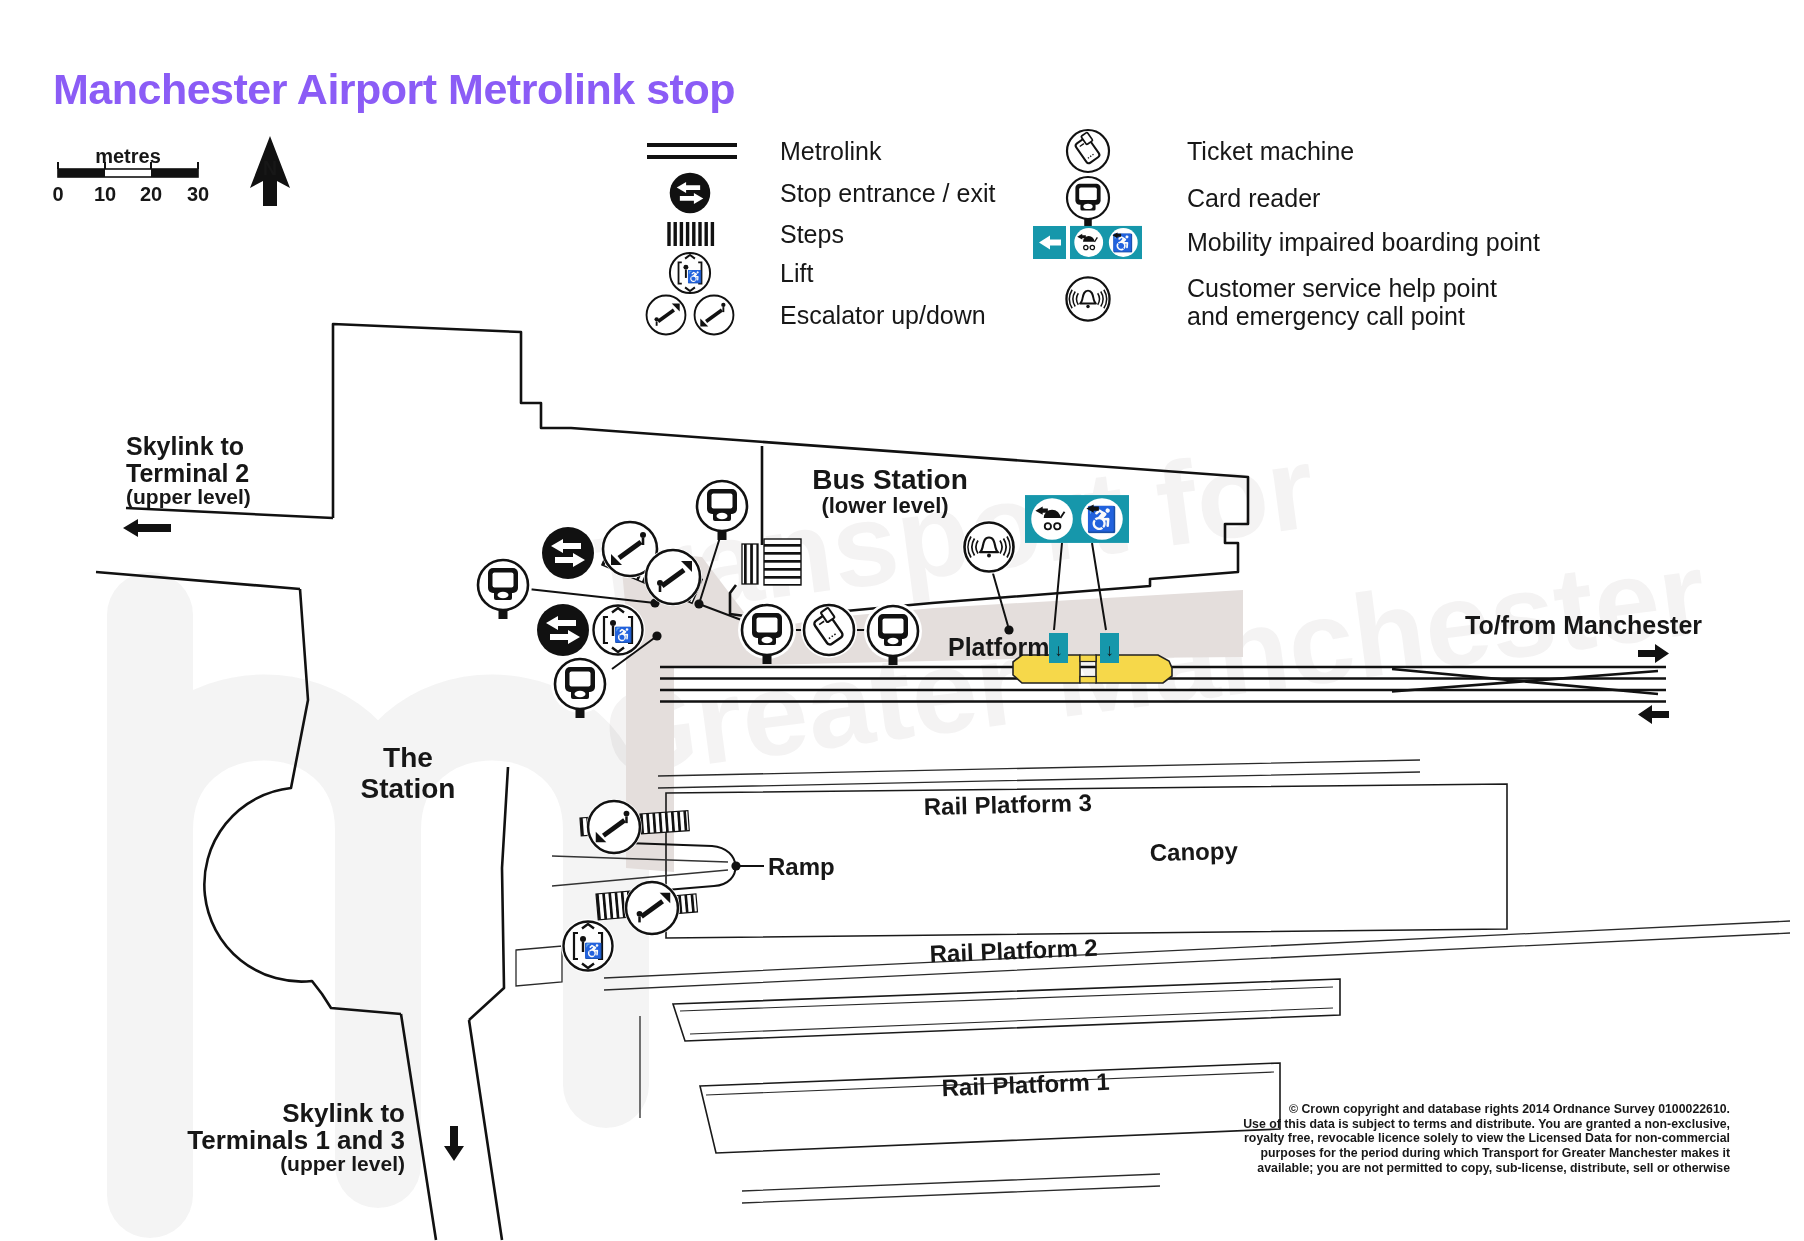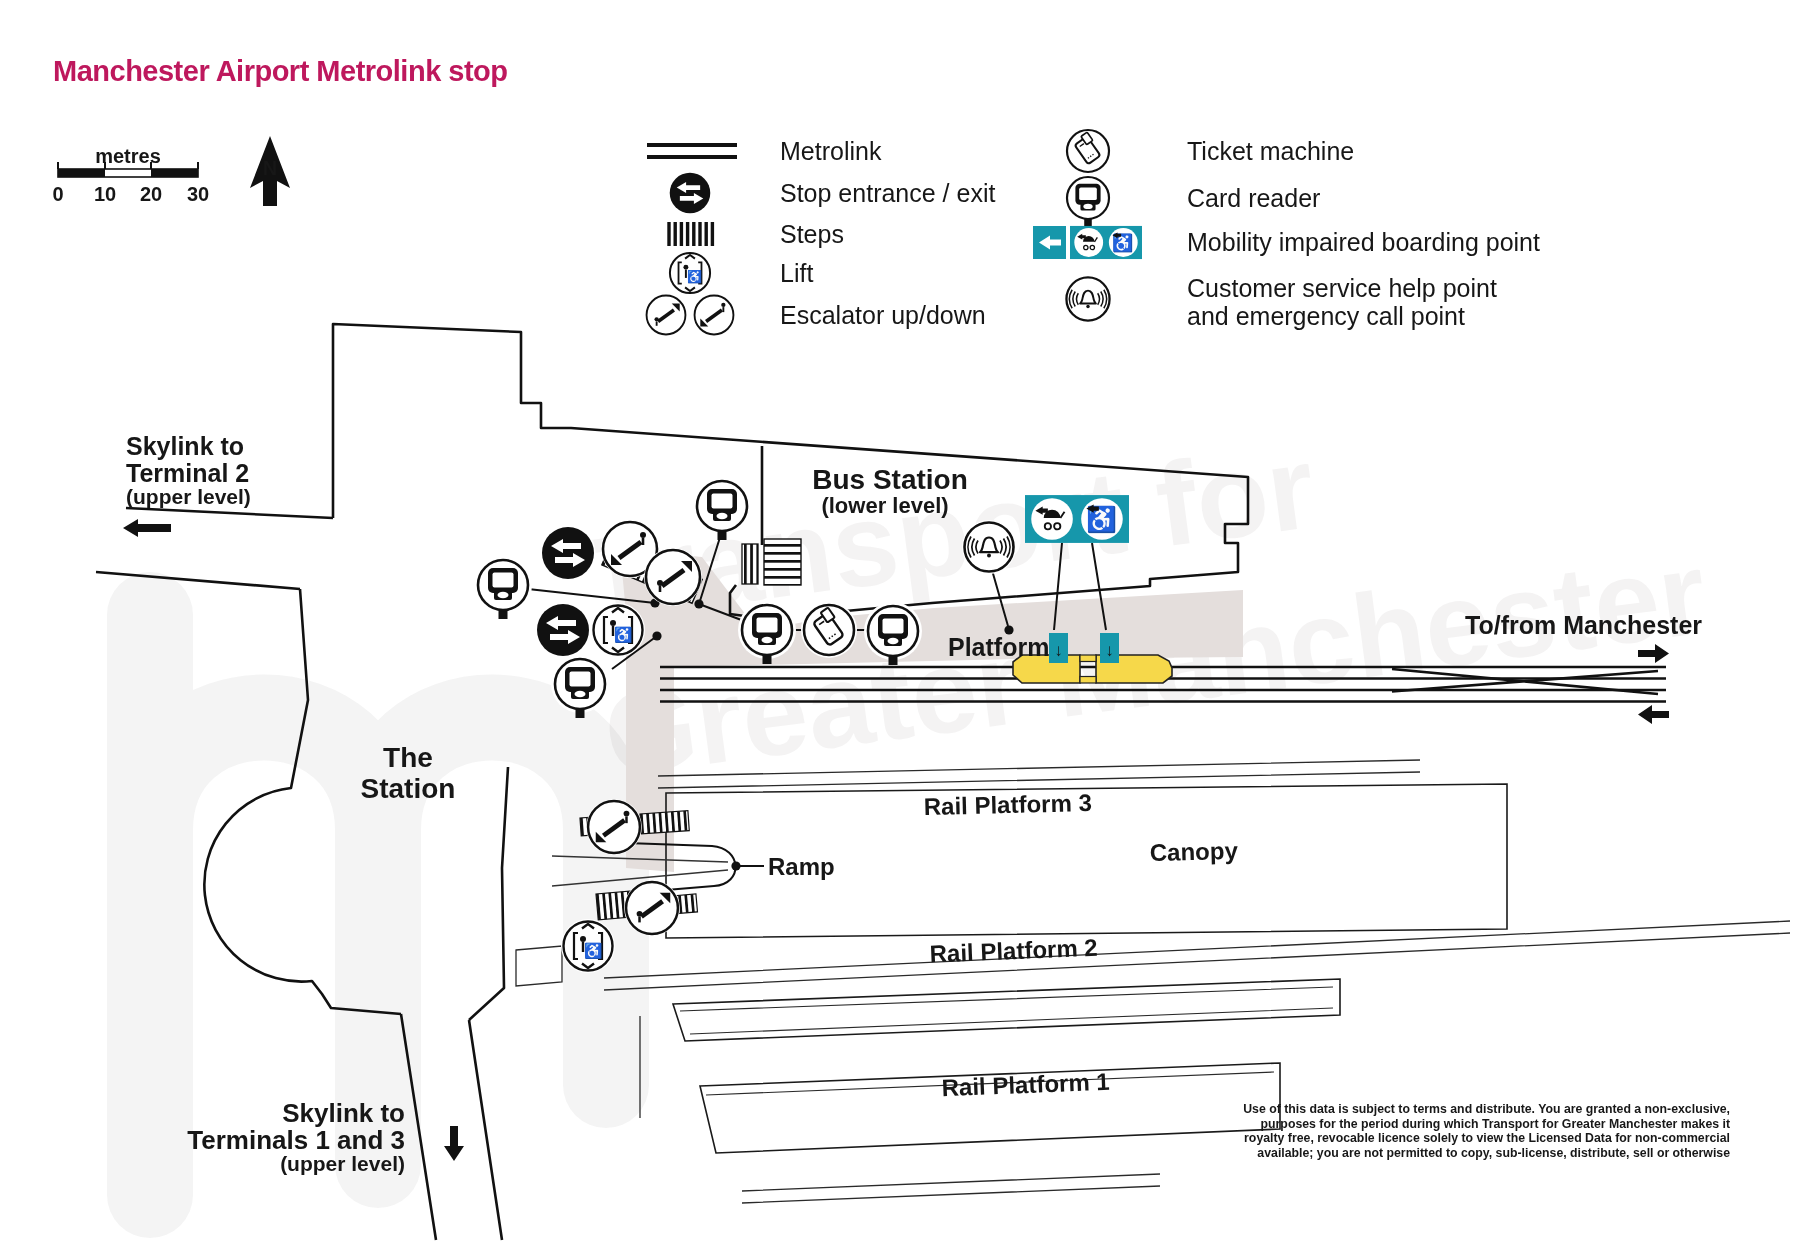--- a/index.html
+++ b/index.html
@@ -1,18 +1,18 @@
 <!DOCTYPE html>
 <html style="--teal: #1697ab; --yellow: #f6d84a; --shade: #e4dedc; --ink: #171717;"><head>
 <meta charset="utf-8">
 <style>
   html,body{margin:0;padding:0;background:#fff;}
   #stage{position:relative;width:1804px;height:1241px;overflow:hidden;background:#fff;
          font-family:"Liberation Sans",sans-serif;color:#171717;}
-  #title{position:absolute;left:53px;top:36px;font-size:29px;font-weight:700;letter-spacing:-0.5px;color:#be185d;}
+  #title{position:absolute;left:53px;top:36px;font-size:43px;font-weight:700;letter-spacing:-0.5px;color:#8b5cf6;}
   #watermark{position:absolute;left:575px;top:505px;font-size:118px;font-weight:700;
              color:rgba(60,50,50,0.06);transform:rotate(-7.5deg);transform-origin:left top;
              white-space:nowrap;line-height:1.32;z-index:1;}
   #mapsvg{position:absolute;left:0;top:0;z-index:2;}
   #copyright{position:absolute;left:1030px;top:1102px;width:700px;text-align:right;
              font-size:12.3px;line-height:1.19;font-weight:700;color:#181818;z-index:3;}
   .teal-fill{fill:var(--teal);}
   .yellow-fill{fill:var(--yellow);}
   .shade-fill{fill:var(--shade);}
   svg text{font-family:"Liberation Sans",sans-serif;fill:#171717;}
@@ -305,19 +305,20 @@
       <use href="#i-mob" transform="translate(1106,242.5) scale(0.72)"></use>
       <text x="1187" y="251" class="lgd">Mobility impaired boarding point</text>
 
       <use href="#i-help" transform="translate(1088,299) scale(0.88)"></use>
       <text x="1187" y="297" class="lgd">Customer service help point</text>
       <text x="1187" y="325" class="lgd">and emergency call point</text>
     </g>
   </svg>
 
   <div id="copyright">
+    <div>© Crown copyright and database rights 2014 Ordnance Survey 0100022610.</div>
     <div>Use of this data is subject to terms and distribute. You are granted a non-exclusive,</div>
+    <div>royalty free, revocable licence solely to view the Licensed Data for non-commercial</div>
     <div>purposes for the period during which Transport for Greater Manchester makes it</div>
-    <div>royalty free, revocable licence solely to view the Licensed Data for non-commercial</div>
     <div>available; you are not permitted to copy, sub-license, distribute, sell or otherwise</div>
   </div>
 
 </div>
 
 </body></html>

